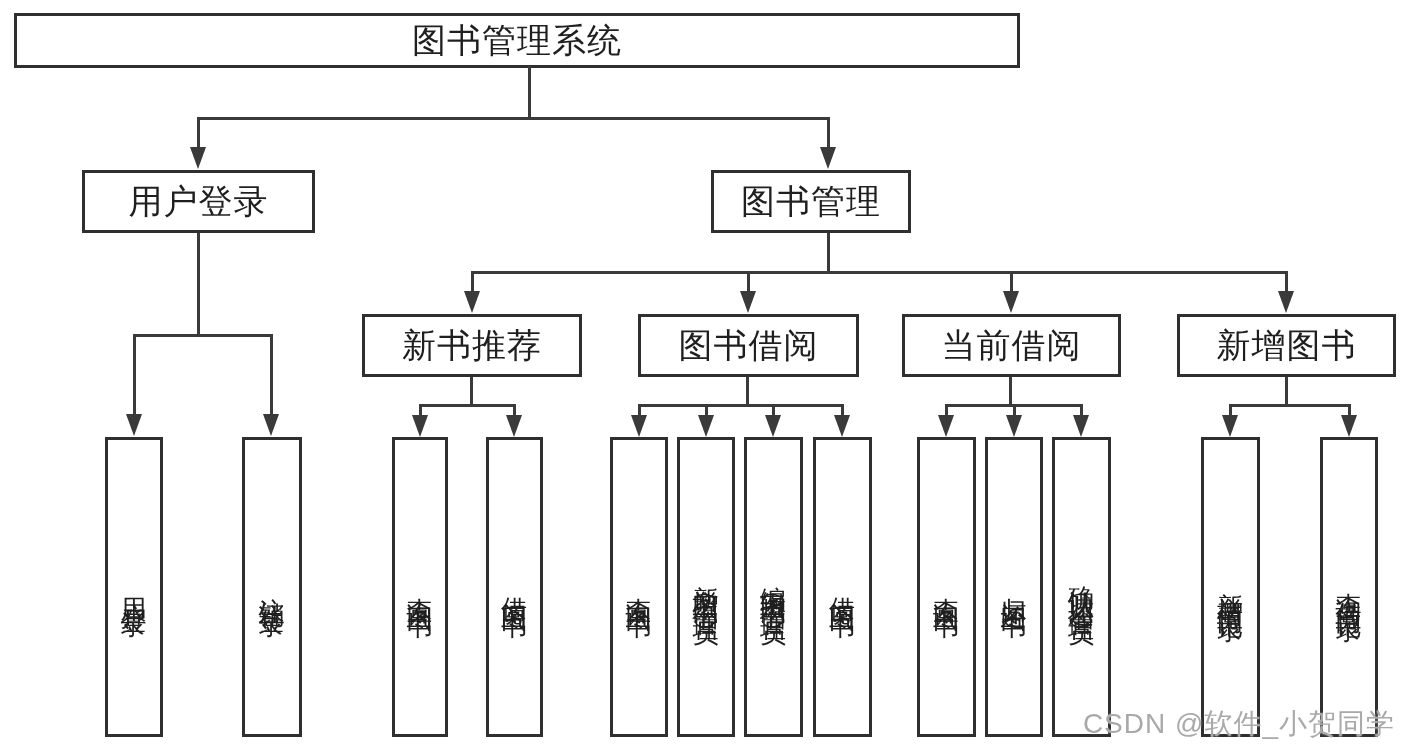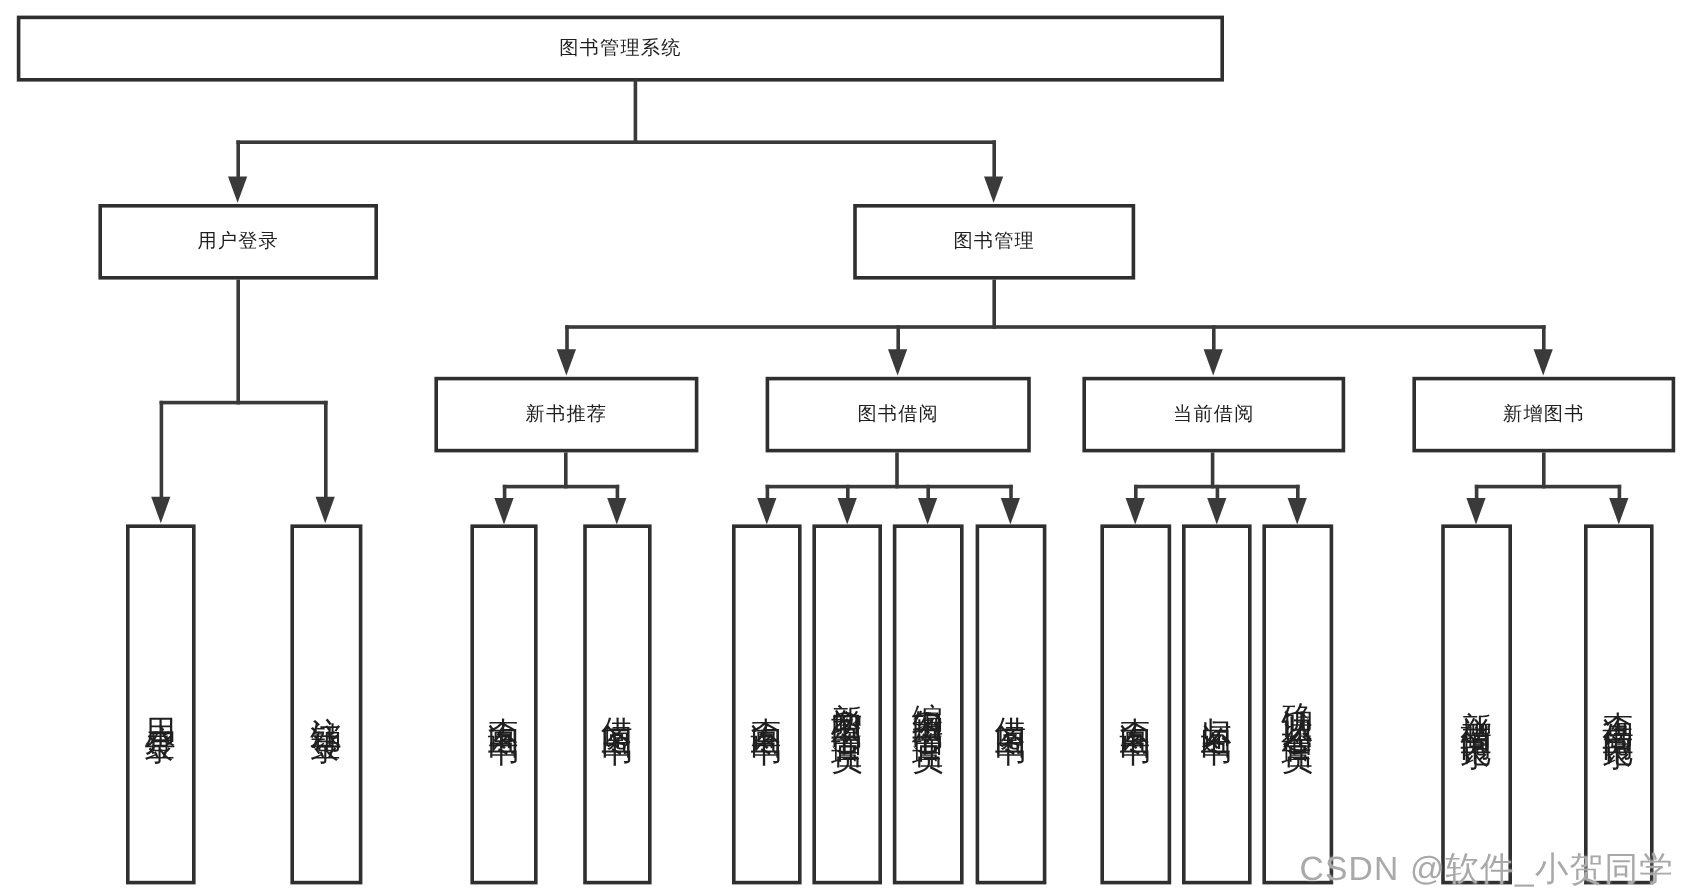--- a/index.html
+++ b/index.html
@@ -17,21 +17,21 @@
     background:var(--background);
     overflow:hidden;
     font-family:"Liberation Sans","DejaVu Sans",sans-serif;
     color:var(--box_text);
   }
   .box{
     position:absolute;
     background:#fff;
     border:3px solid var(--box_border);
     display:flex;align-items:center;justify-content:center;
-    font-size:16px;
+    font-size:34px;
     letter-spacing:1px;
     white-space:nowrap;
   }
   .vbox{
     position:absolute;
     top:437px;height:300px;
     background:#fff;
     border:3px solid var(--box_border);
     display:flex;align-items:center;justify-content:center;
   }
@@ -73,21 +73,21 @@
   <div class="vline" style="left:528px;top:66px;height:53px;"></div>
   <div class="hline" style="left:197px;top:117px;width:633px;"></div>
   <div class="vline" style="left:197px;top:117px;height:33px;"></div>
   <div class="arrow" style="left:190px;top:147px;"></div>
   <div class="vline" style="left:827px;top:117px;height:33px;"></div>
   <div class="arrow" style="left:820px;top:147px;"></div>
 
   <div class="box" style="left:82px;top:170px;width:233px;height:63px;">
     <span>用户登录</span>
   </div>
-  <div class="box" style="left:711px;top:170px;width:235px;height:63px;">
+  <div class="box" style="left:711px;top:170px;width:200px;height:63px;">
     <span>图书管理</span>
   </div>
 
   <div class="vline" style="left:197px;top:233px;height:104px;"></div>
   <div class="hline" style="left:133px;top:334px;width:140px;"></div>
   <div class="vline" style="left:133px;top:334px;height:83px;"></div>
   <div class="arrow" style="left:126px;top:414px;"></div>
   <div class="vline" style="left:270px;top:334px;height:83px;"></div>
   <div class="arrow" style="left:263px;top:414px;"></div>
 

